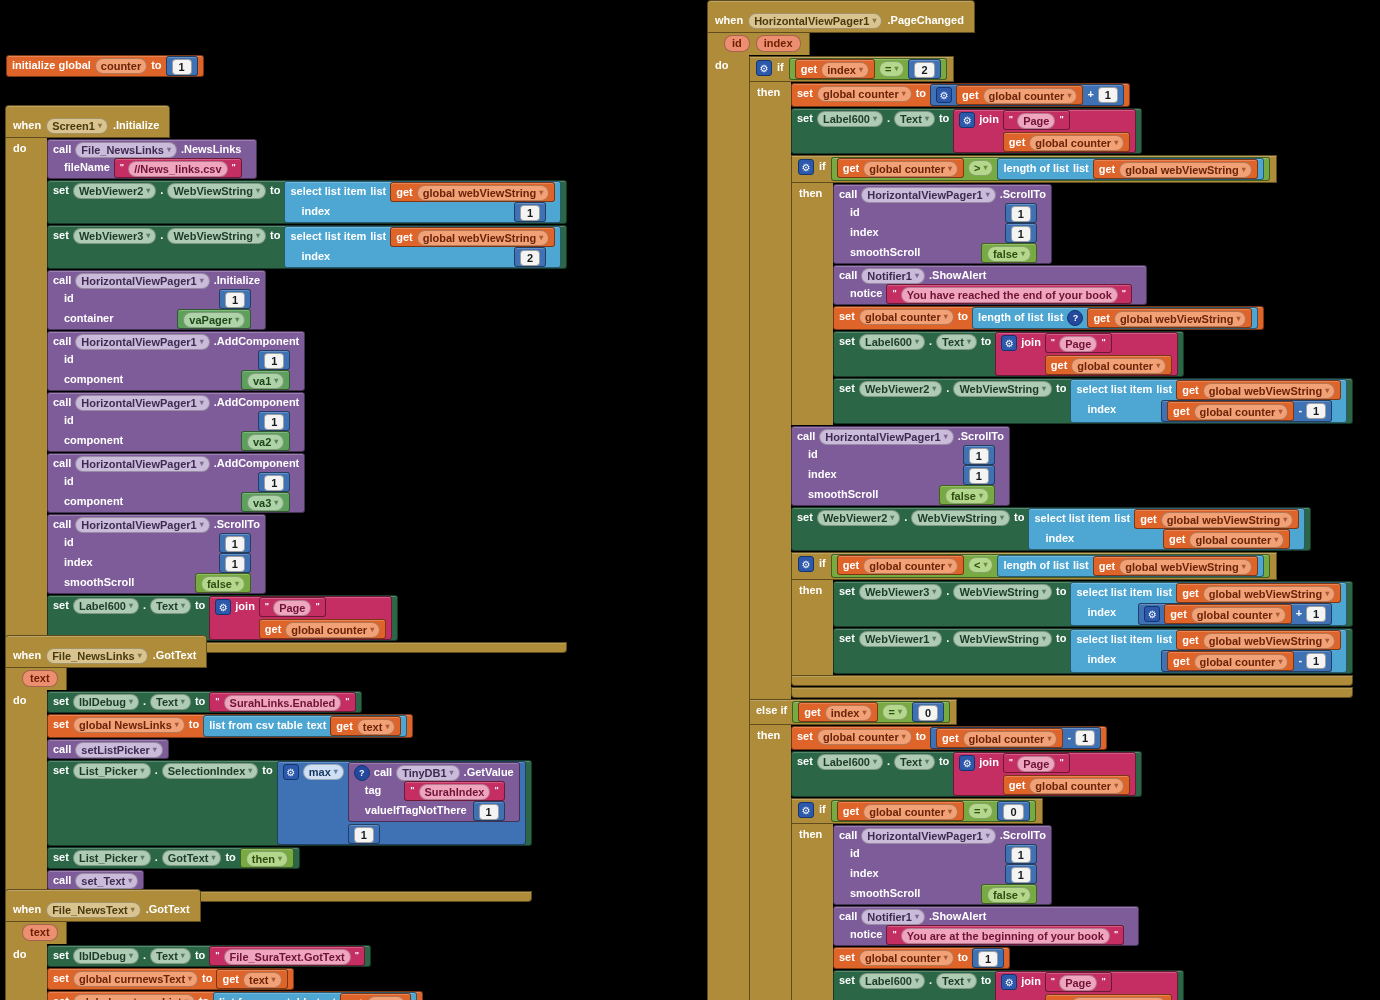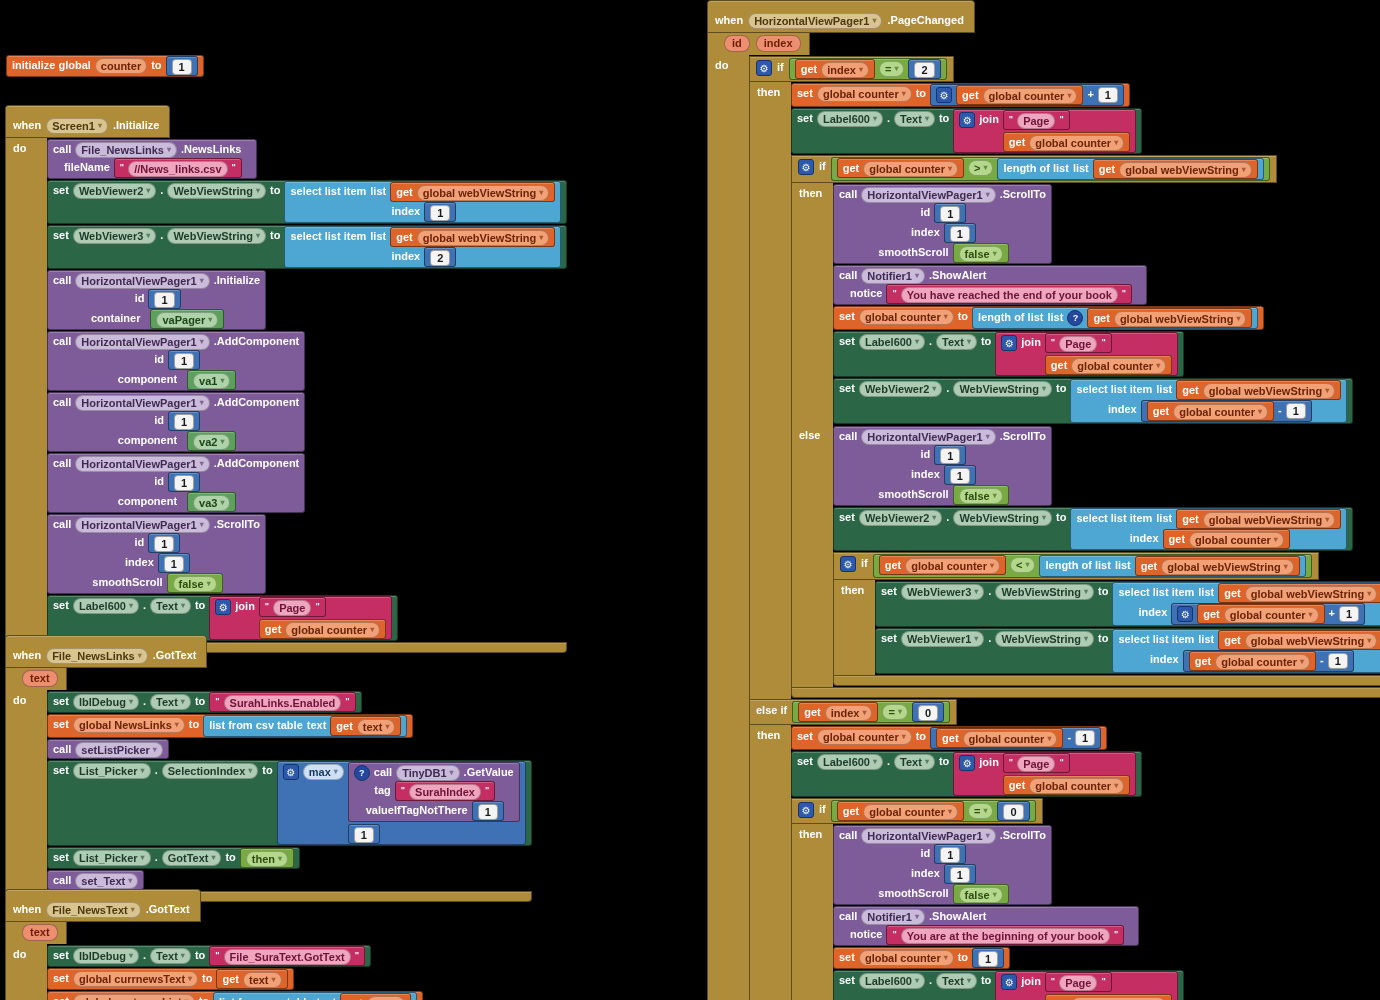--- a/index.html
+++ b/index.html
@@ -5,21 +5,21 @@
   html,body{margin:0;padding:0;background:#000;}
   .canvas{position:relative;width:1380px;height:1000px;background:var(--p-background,#000);
     overflow:hidden;font-family:"Liberation Sans",sans-serif;font-size:11px;}
   .abs{position:absolute;}
   
   .blk{display:inline-flex;flex-direction:column;border-radius:3px;
     border:1px solid rgba(0,0,0,.45);box-shadow:inset 0 1px 0 rgba(255,255,255,.22);
     width:fit-content;vertical-align:top;}
   .row{display:flex;align-items:flex-start;gap:4px;padding:0 5px;min-height:18px;white-space:nowrap;}
   .prow{display:flex;align-items:flex-start;gap:4px;padding:0 14px 0 16px;min-height:18px;
-    justify-content:center;white-space:nowrap;}
+    justify-content:space-between;white-space:nowrap;}
   .lab,.plab,.clab{color:#fff;line-height:18px;font-weight:bold;}
   .chip{background:var(--chip,#ddd);color:var(--chiptx,#222);border-radius:8px;padding:0 5px;
     line-height:14px;margin-top:2px;display:inline-flex;align-items:center;gap:3px;
     font-weight:bold;border:1px solid rgba(0,0,0,.25);}
   .arr{font-size:8px;opacity:.55;}
   .numchip{background:#F4F4F4;color:#1a1a1a;border-radius:4px;padding:0 6px;line-height:14px;
     margin-top:2px;font-weight:bold;border:1px solid rgba(0,0,0,.35);}
   .qt{color:#fff;font-size:9px;line-height:16px;font-weight:bold;}
   .icon{width:14px;height:14px;margin-top:2px;display:inline-flex;align-items:center;
     justify-content:center;color:#fff;font-size:10px;border-radius:3px;flex:0 0 14px;}
@@ -942,21 +942,20 @@
                                     <span class="numchip">1</span>
                                   </div>
                                 </div>
                               </div>
                             </div>
                           </div>
                         </div>
                       </div>
                     </div>
                     <div class="clause">
-                      <div class="spine c-go"><span class="clab">else</span></div>
                       <div class="kids">
                         <div class="blk c-pu stmt">
                           <div class="row">
                             <span class="lab">call</span>
                             <span class="chip">
                               <span>HorizontalViewPager1</span>
                               <span class="arr">▾</span>
                             </span>
                             <span class="lab">.ScrollTo</span>
                           </div>

